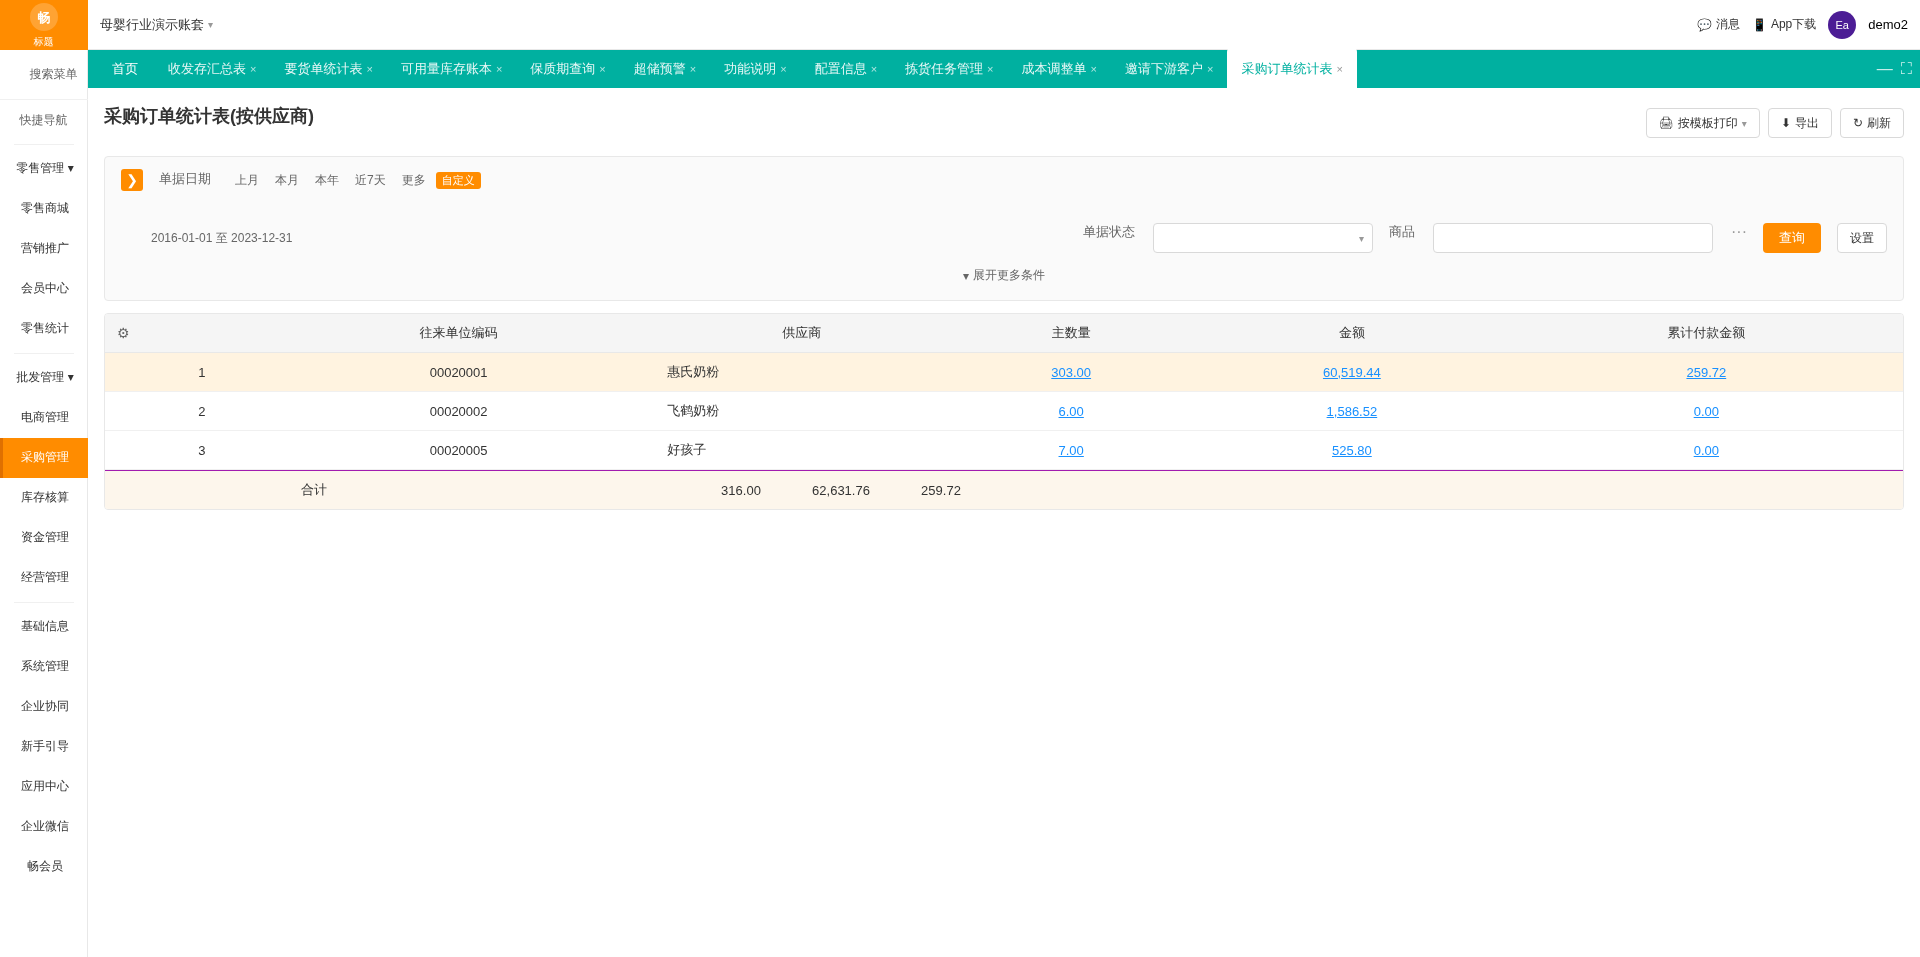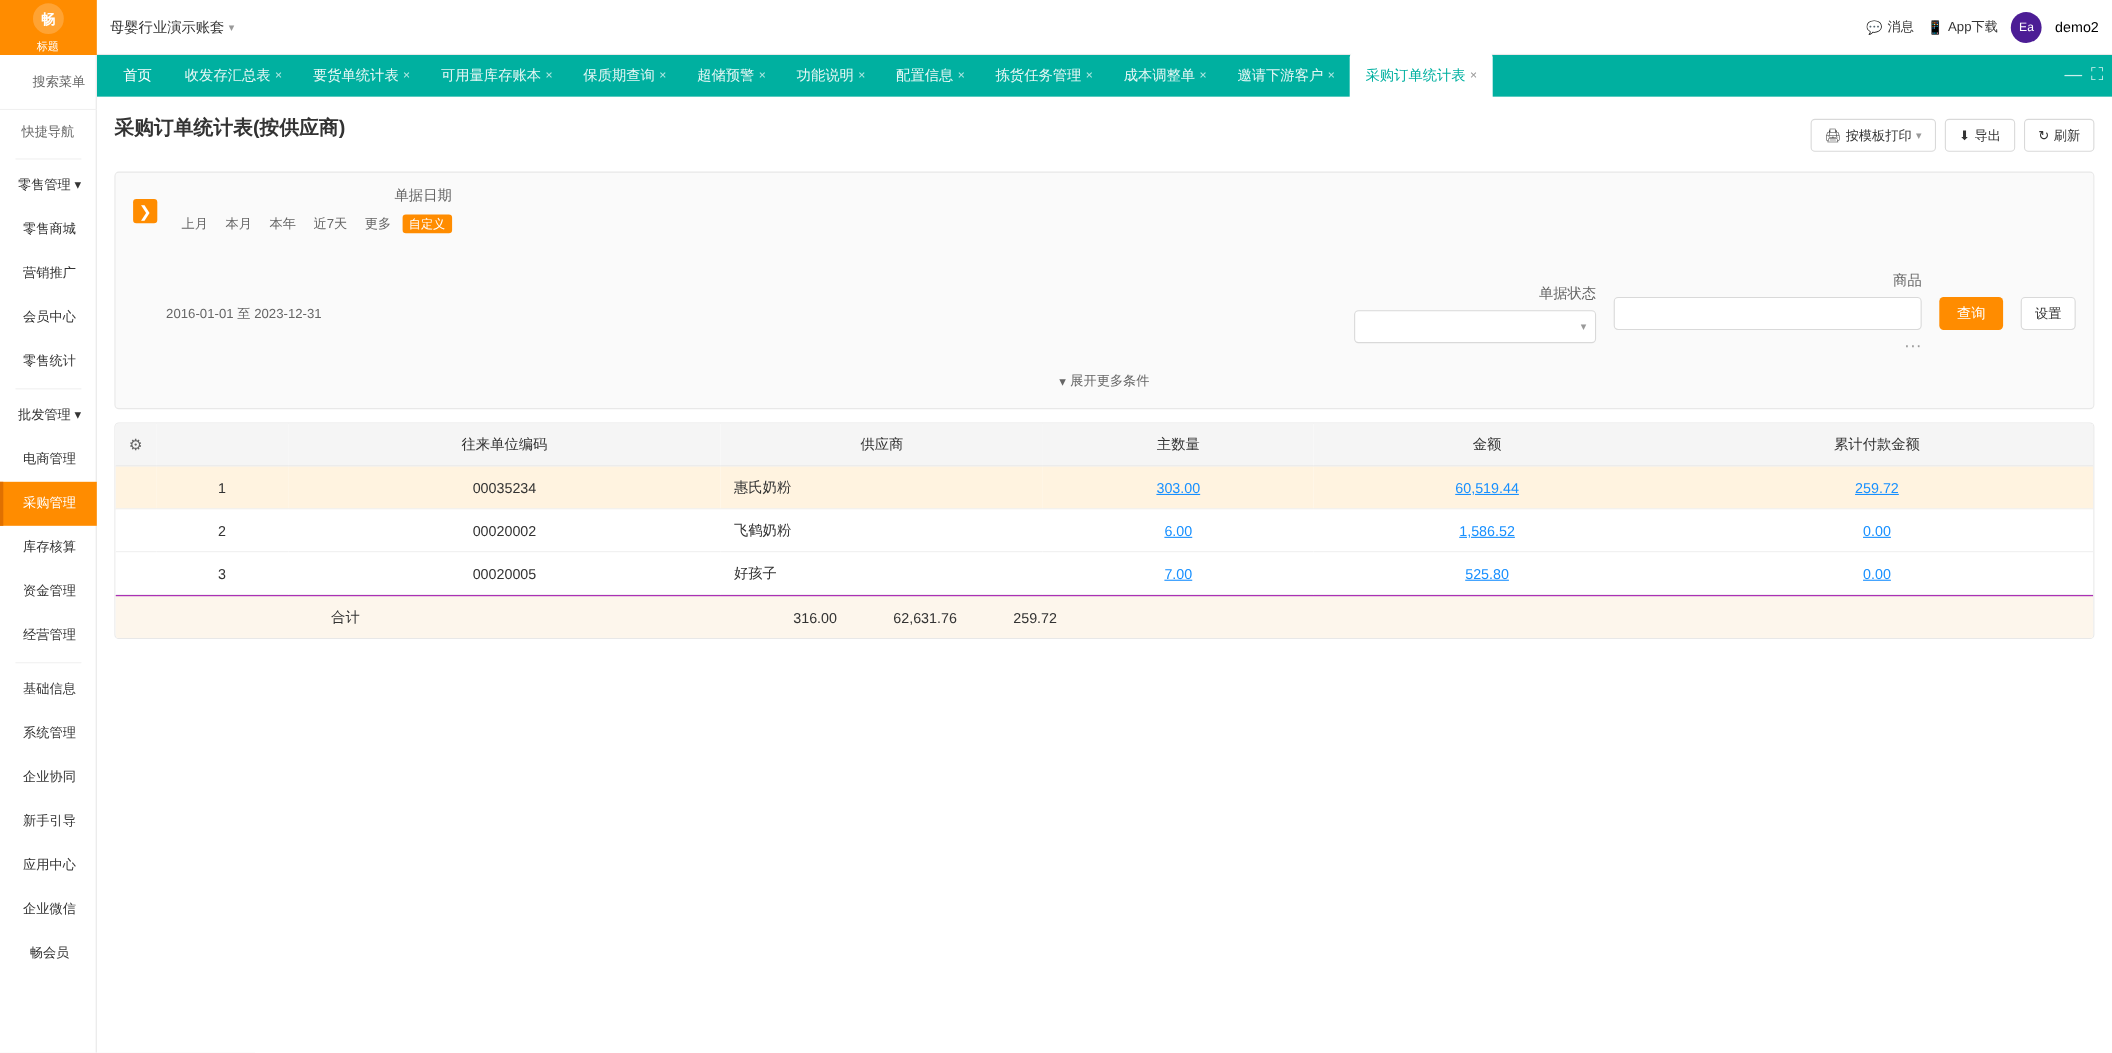--- a/index.html
+++ b/index.html
@@ -38,21 +38,21 @@
     .tab-window-btn { color: rgba(255,255,255,0.8); cursor: pointer; font-size: 16px; line-height: 1; }
 
     
     .page-content { flex: 1; background: #fff; overflow: auto; padding: 16px; }
     .page-title { font-size: 18px; font-weight: bold; color: #333; margin-bottom: 14px; }
 
     
     .filter-bar { background: #fafafa; border: 1px solid #e8e8e8; border-radius: 4px; padding: 12px 16px; margin-bottom: 12px; }
     .filter-row { display: flex; align-items: center; gap: 16px; flex-wrap: wrap; }
     .filter-toggle-btn { width: 22px; height: 22px; background: #ff8c00; color: #fff; border: none; border-radius: 3px; cursor: pointer; display: flex; align-items: center; justify-content: center; font-size: 14px; flex-shrink: 0; }
-    .filter-item { display: flex; align-items: flex-end; gap: 6px; flex-direction: column; }
+    .filter-item { display: flex; align-items: flex-start; gap: 18px; }
     .filter-label { font-size: 13px; color: #666; white-space: nowrap; }
     .date-shortcuts { display: flex; align-items: center; gap: 4px; }
     .date-btn { font-size: 12px; color: #666; cursor: pointer; padding: 2px 6px; border-radius: 3px; }
     .date-range-badge { background: #ff8c00; color: #fff; font-size: 11px; padding: 1px 6px; border-radius: 3px; cursor: pointer; }
     .date-range-text { font-size: 12px; color: #666; }
     .filter-select { height: 30px; min-width: 200px; border: 1px solid #d9d9d9; border-radius: 4px; padding: 0 8px; font-size: 12px; display: flex; align-items: center; justify-content: space-between; cursor: pointer; background: #fff; }
     .filter-input { height: 30px; min-width: 200px; border: 1px solid #d9d9d9; border-radius: 4px; padding: 0 8px; font-size: 12px; display: flex; align-items: center; background: #fff; }
     .filter-more-btn { display: flex; align-items: center; gap: 4px; font-size: 12px; color: #666; cursor: pointer; padding: 4px 8px; }
     .btn-print { height: 30px; padding: 0 12px; border: 1px solid #d9d9d9; border-radius: 4px; background: #fff; font-size: 12px; color: #333; cursor: pointer; display: flex; align-items: center; gap: 4px; }
     .btn-export { height: 30px; padding: 0 12px; border: 1px solid #d9d9d9; border-radius: 4px; background: #fff; font-size: 12px; color: #333; cursor: pointer; display: flex; align-items: center; gap: 4px; }
@@ -320,21 +320,21 @@
             <th>供应商</th>
             <th>主数量</th>
             <th>金额</th>
             <th>累计付款金额</th>
           </tr>
         </thead>
         <tbody id="table-body">
         <tr class="highlighted">
       <td></td>
       <td>1</td>
-      <td>00035234</td>
+      <td>00020001</td>
       <td class="left">惠氏奶粉</td>
       <td><span class="link-value">303.00</span></td>
       <td><span class="link-value">60,519.44</span></td>
       <td><span class="link-value">259.72</span></td>
     </tr>
             <tr>
       <td></td>
       <td>2</td>
       <td>00020002</td>
       <td class="left">飞鹤奶粉</td>

